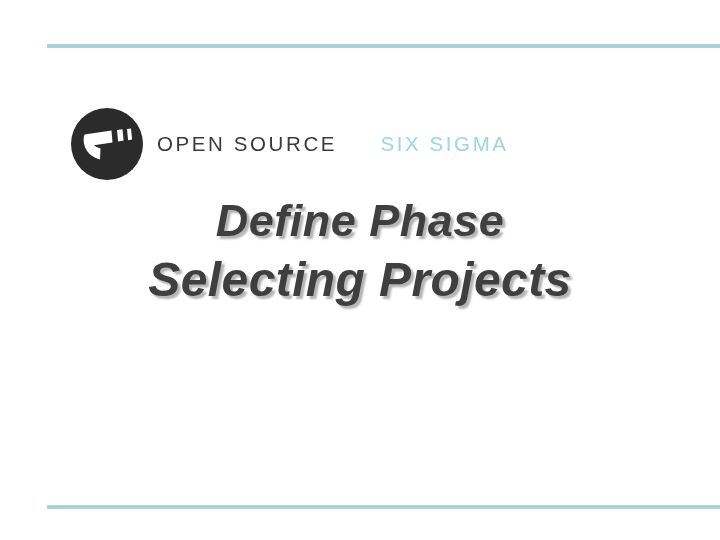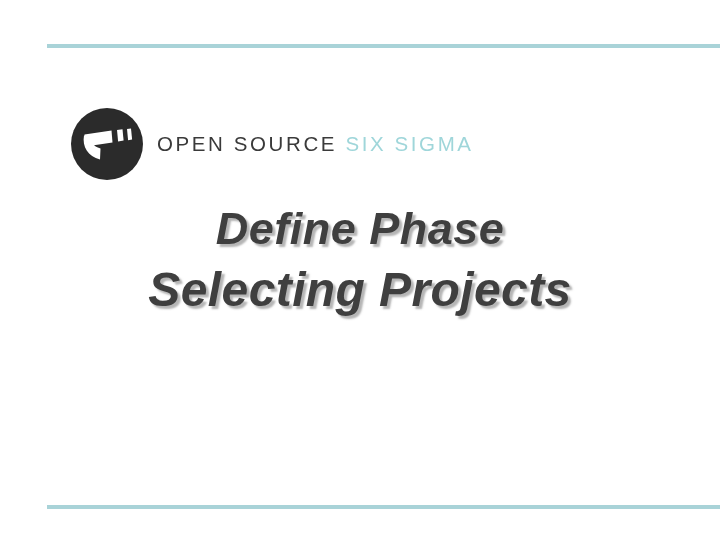--- a/index.html
+++ b/index.html
@@ -59,39 +59,39 @@
 
   .brand-text {
     margin-left: 14px;
     font-size: 20.5px;
     letter-spacing: 2.6px;
     white-space: nowrap;
     line-height: 1;
     font-weight: 400;
   }
   .brand-open-source { color: #3a3a3a; text-align: center; }
-  .brand-six-sigma   { color: #9fd6da; }
+  .brand-six-sigma   { color: #9fd6da; margin-left: 35px; }
 
   
   .titles {
     position: absolute;
     left: 0;
     right: 0;
     top: 196px;
     text-align: center;
   }
   .title-main {
     font-size: 45px;
     font-weight: bold;
     font-style: italic;
     color: #3f3f3f;
     letter-spacing: 0.5px;
     line-height: 1.12;
     text-shadow: 3px 3px 2px rgba(120,120,120,0.55);
-    margin: 8px;
+    margin: 0;
     white-space: nowrap;
   }
   .title-sub {
     font-size: 48px;
     font-weight: bold;
     font-style: italic;
     color: #3f3f3f;
     letter-spacing: 0.4px;
     line-height: 1.15;
     text-shadow: 3px 3px 2px rgba(120,120,120,0.55);

